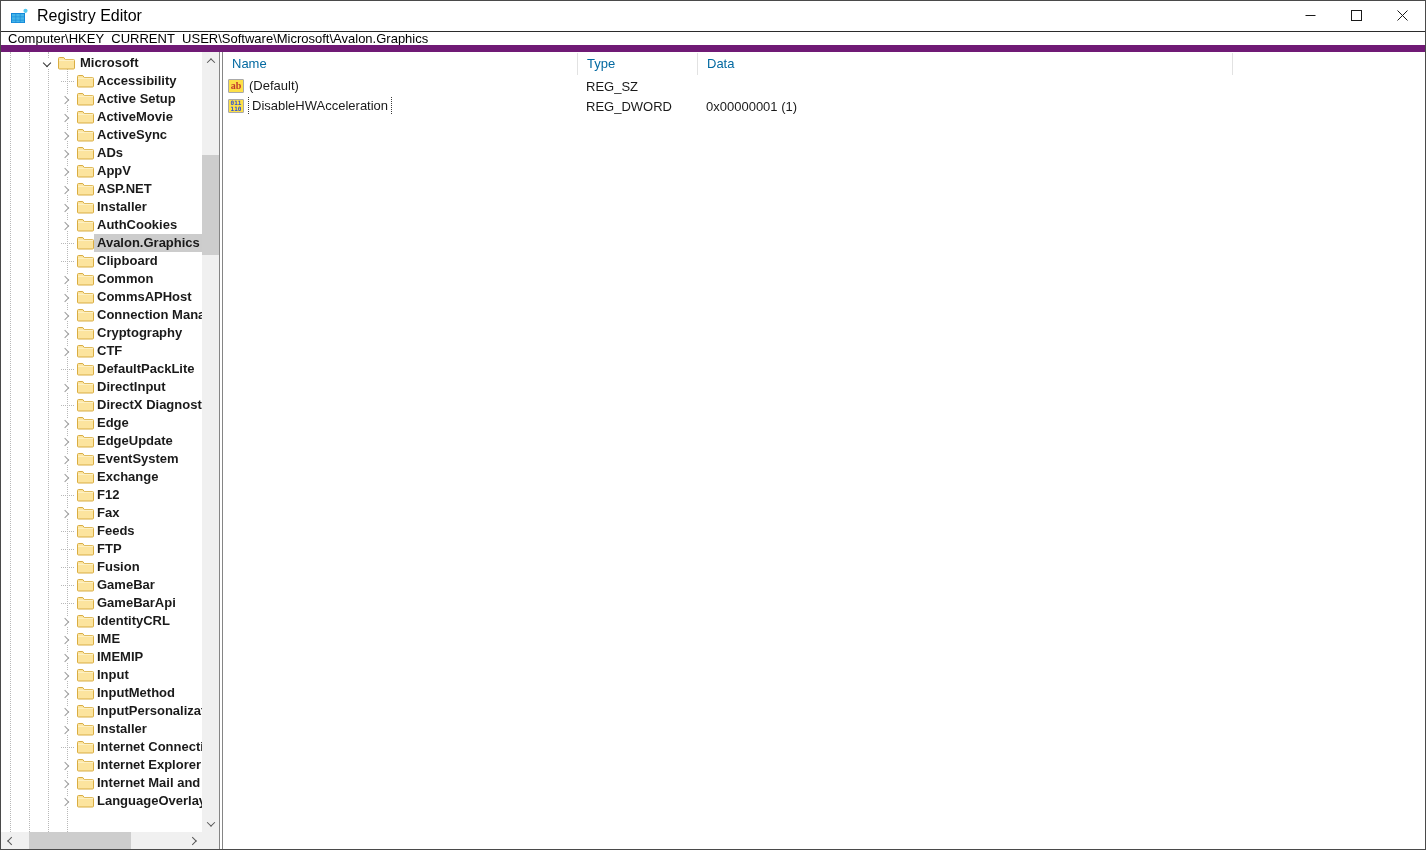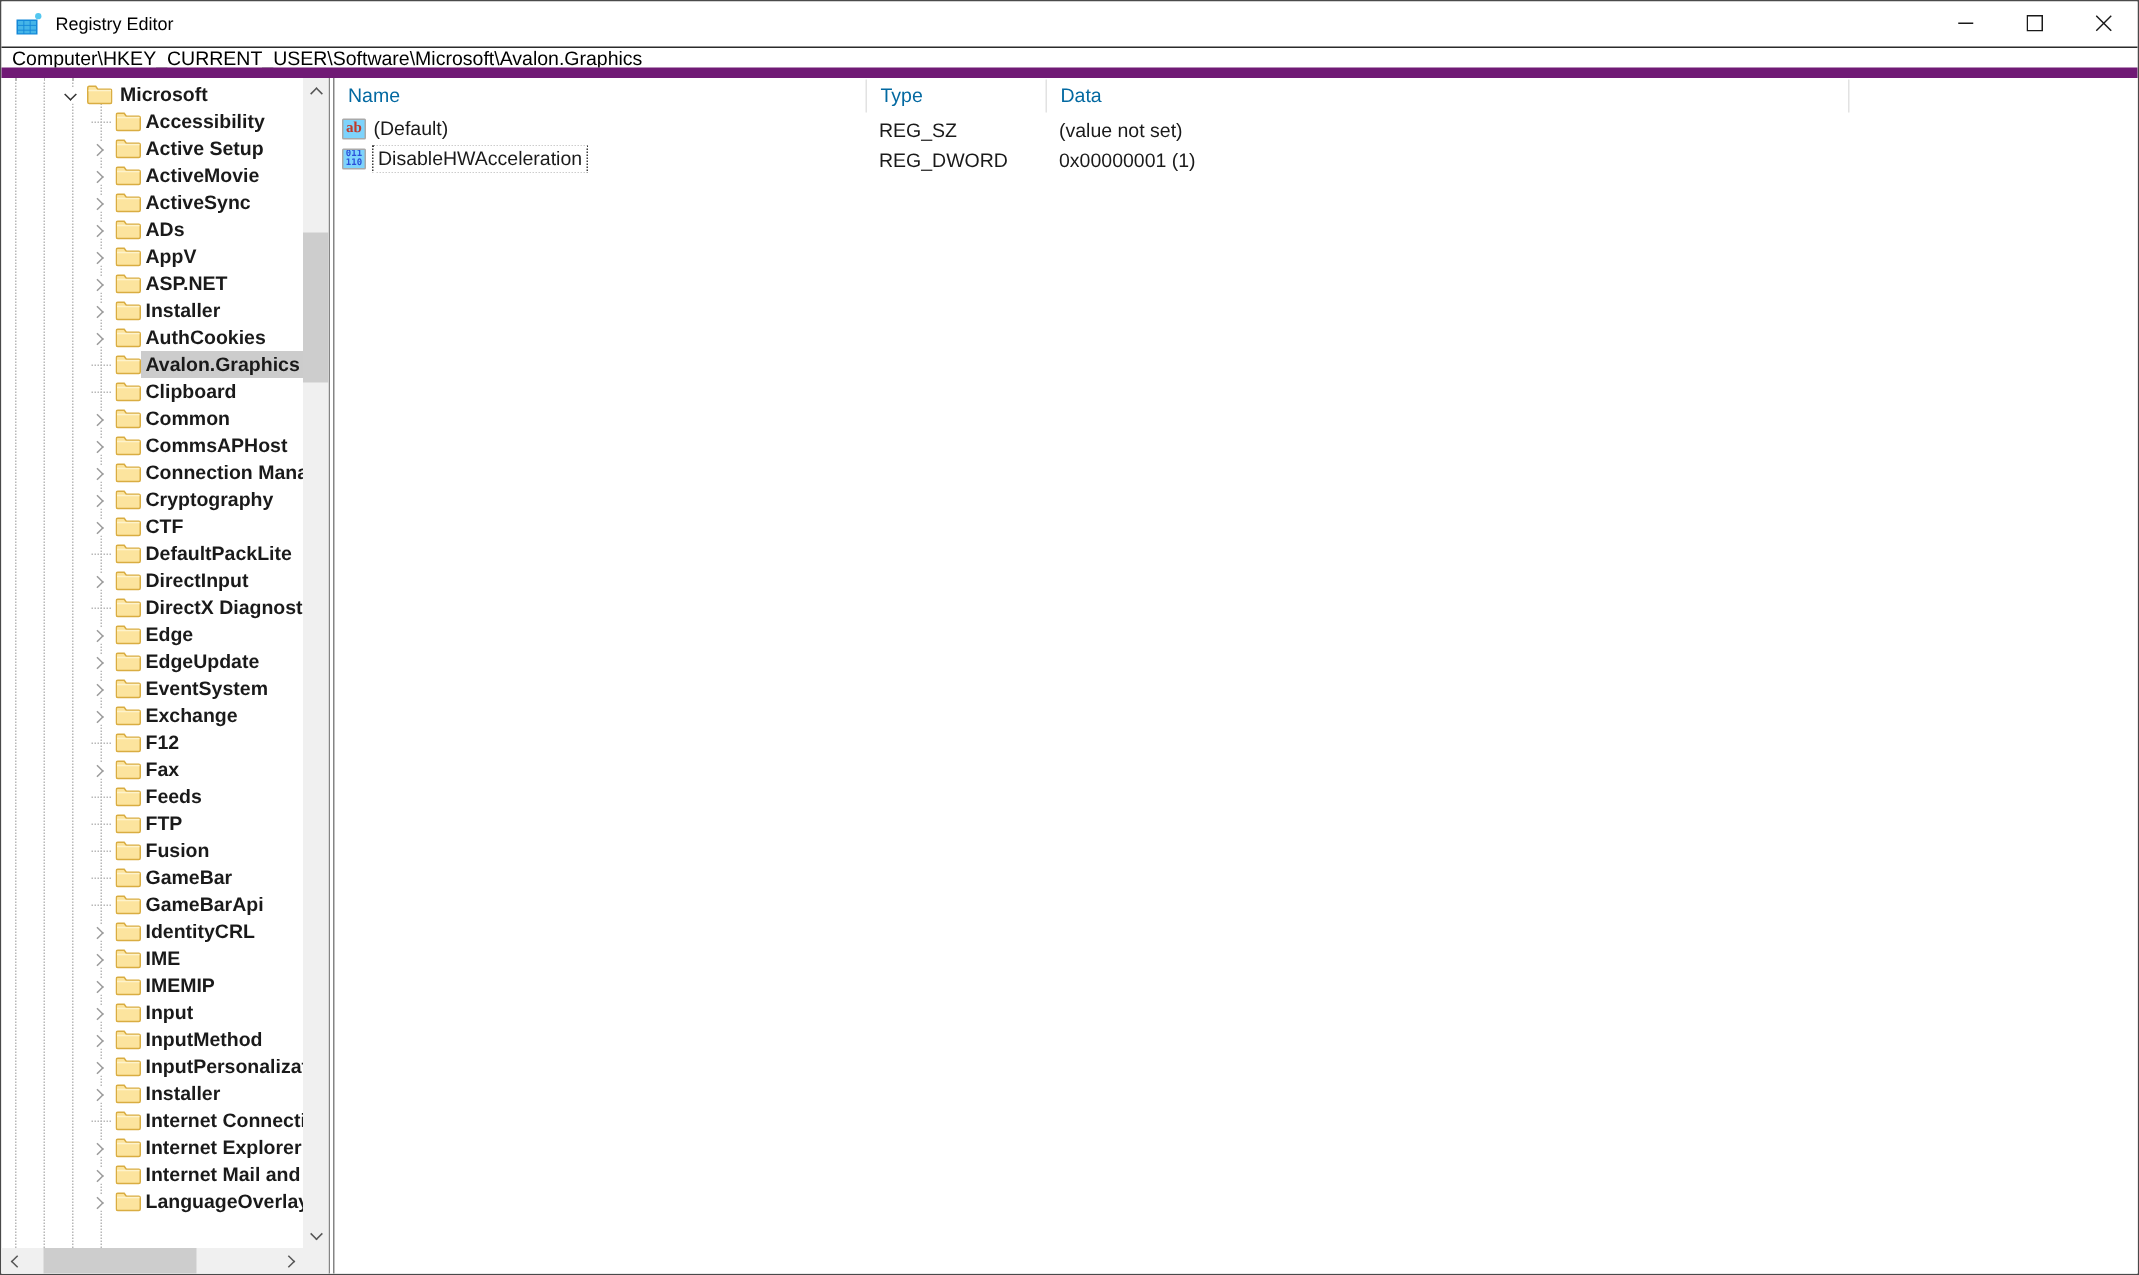--- a/index.html
+++ b/index.html
@@ -18,21 +18,21 @@
     display: flex; flex-direction: column;
     position: relative;
   }
   
   .titlebar {
     height: 30px; flex: 0 0 30px;
     display: flex; align-items: center;
     background: #fff;
   }
   .app-icon { margin-left: 9px; width: 20px; height: 18px; display:flex; align-items:center; }
-  .title-text { margin-left: 7px; font-size: 12px; color:#000; }
+  .title-text { margin-left: 7px; font-size: 16px; color:#000; }
   .win-controls { margin-left: auto; display: flex; height: 30px; }
   .winbtn { width: 46px; height: 30px; display:flex; align-items:center; justify-content:center; }
   
   .menubar {
     height: 20px; flex: 0 0 20px;
     display: flex; align-items: center;
     padding-left: 8px;
     background: #fff;
   }
   .menu-item { padding: 0 9px 2px 0; margin-right: 9px; color:#000; }
@@ -102,21 +102,21 @@
   
   .list-header { display: flex; height: 24px; align-items: center; }
   .hcell { height: 22px; line-height: 22px; padding-left: 9px; border-right: 1px solid #e2e2e2;
     color: #0369a1; overflow: hidden; }
   .col-name { width: 355px; } .col-type { width: 120px; } .col-data { width: 535px; }
   .lrow { display: flex; height: 20px; align-items: center; }
   .lcell { padding-left: 8px; overflow: hidden; white-space: nowrap; color:#1a1a1a; }
   .lcell.name { width: 355px; padding-left: 5px; display: flex; align-items: center; }
   .lcell.type { width: 120px; }
   .lcell.data { width: 535px; }
-  .vicon { width: 16px; height: 14px; border: 1px solid #a9a9a9; background: #7dd3fc; border-radius: 1px;
+  .vicon { width: 16px; height: 14px; border: 1px solid #a9a9a9; background: #fde047; border-radius: 1px;
     margin-right: 5px; flex: 0 0 16px; display: flex; flex-direction: column;
     align-items: center; justify-content: center; overflow: hidden; }
   .vicon.string { color: var(--string_icon_text,#c0392b); font-weight: bold; font-size: 10px;
     font-family: "Liberation Serif", serif; line-height: 10px; }
   .vicon.dword { color: var(--dword_icon_text,#2b4fd8); font-weight: bold; font-size: 6px;
     font-family: "DejaVu Sans Mono", monospace; line-height: 6px; letter-spacing: 0; }
   .vicon.dword div { height: 6px; }
   .name-label { line-height: 18px; }
   .name-label.focused { outline: 1px dotted #3a3a3a; padding: 0 3px; }
 </style>
@@ -602,21 +602,20 @@
           <div class="hcell col-type">Type</div>
           <div class="hcell col-data">Data</div>
         </div>
       <div id="list-rows">
           <div class="lrow">
             <div class="lcell name">
               <span class="vicon string">ab</span>
               <span class="name-label">(Default)</span>
             </div>
             <div class="lcell type">REG_SZ</div>
-            <div class="lcell data">(value not set)</div>
           </div>
           <div class="lrow">
             <div class="lcell name">
               <span class="vicon dword">
                 <div>011</div>
                 <div>110</div>
               </span>
               <span class="name-label focused">DisableHWAcceleration</span>
             </div>
             <div class="lcell type">REG_DWORD</div>

